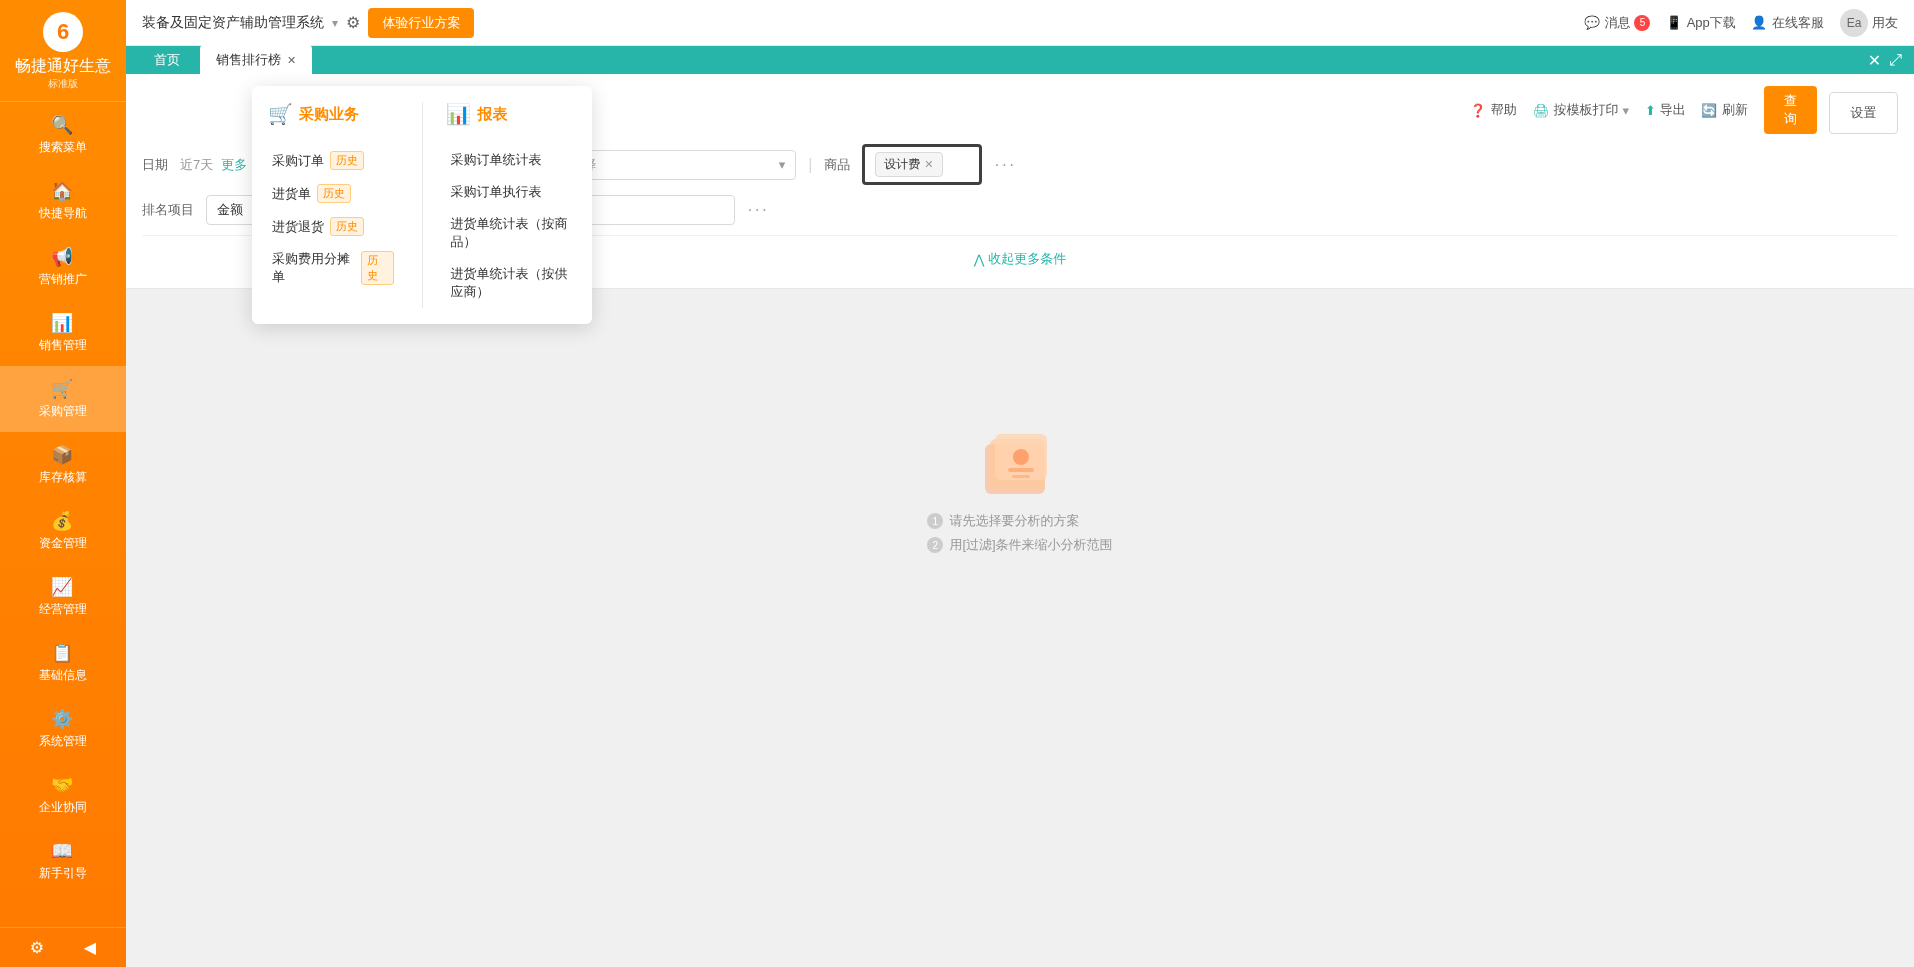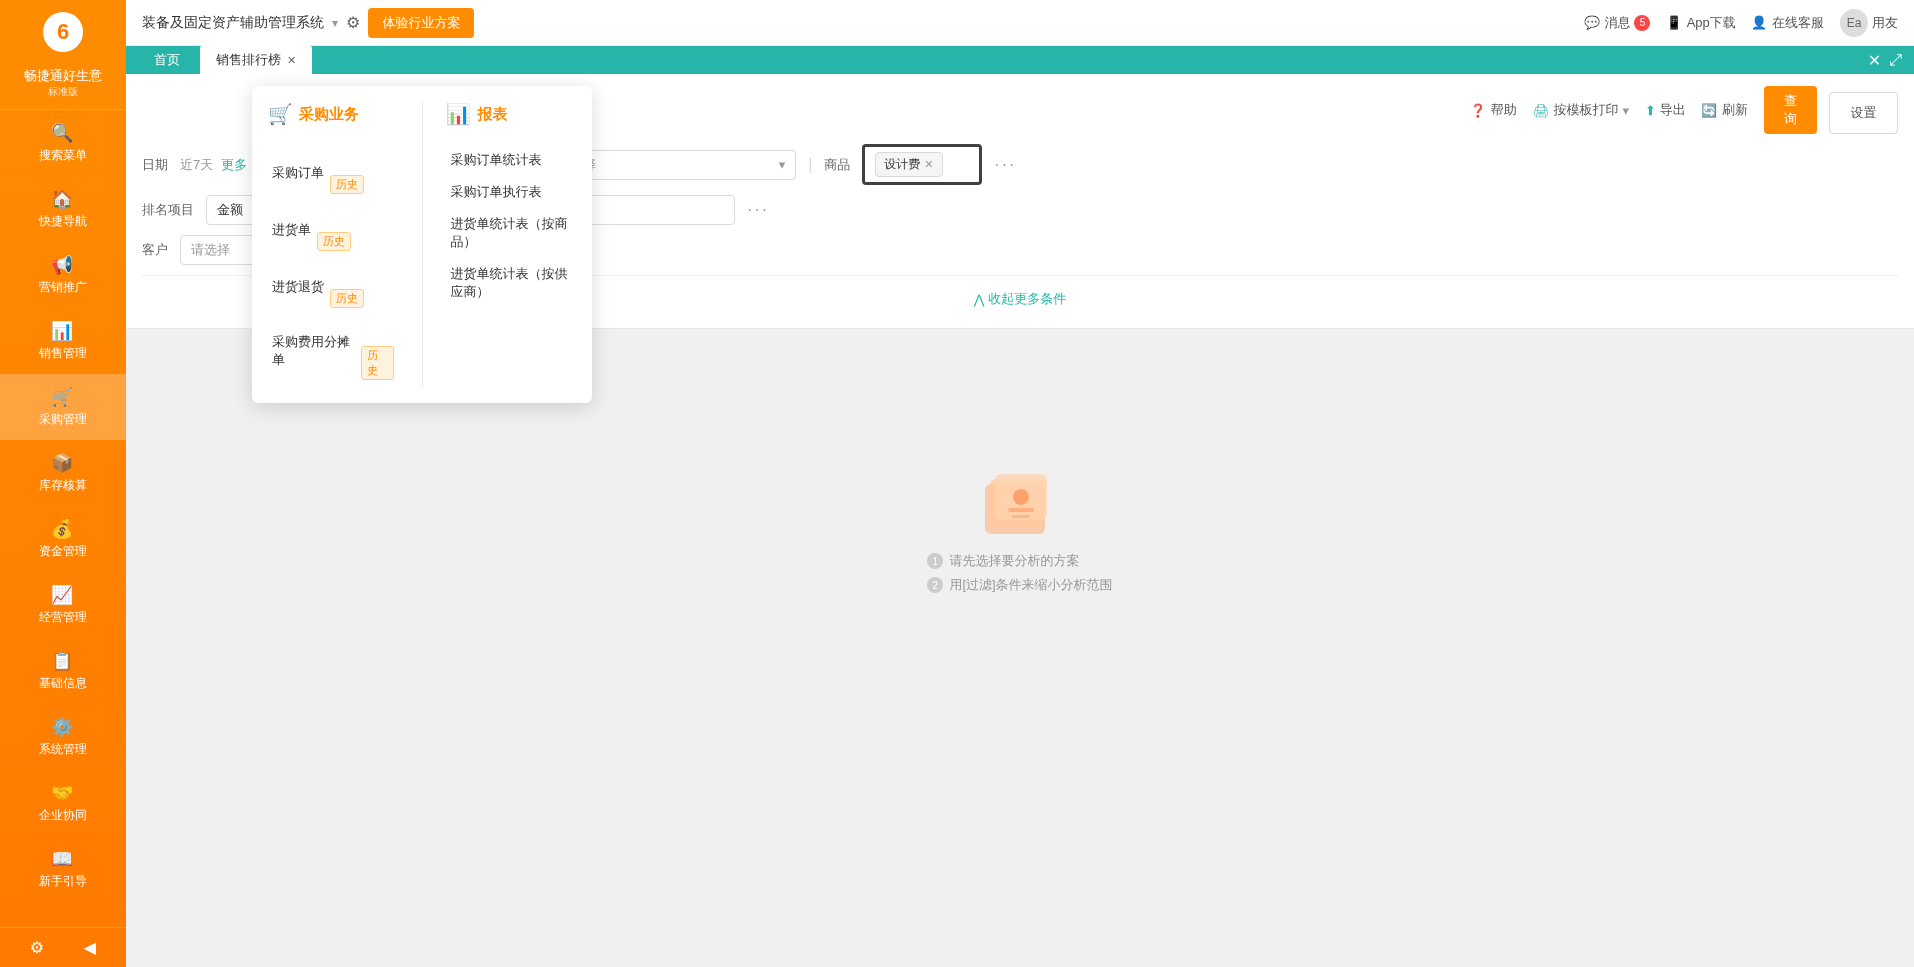--- a/index.html
+++ b/index.html
@@ -25,21 +25,21 @@
       align-items: center;
       border-bottom: 1px solid rgba(255,255,255,0.2);
     }
     .logo-icon {
       width: 40px; height: 40px;
       background: white;
       border-radius: 50%;
       display: flex; align-items: center; justify-content: center;
       font-size: 22px; color: #ff7a00; font-weight: bold;
     }
-    .logo-text { color: white; font-size: 13px; margin-top: 16px; line-height: 1.3; text-align: right; }
+    .logo-text { color: white; font-size: 16px; margin-top: 4px; line-height: 1.3; text-align: right; }
     .logo-badge { font-size: 10px; color: rgba(255,255,255,0.8); }
 
     .sidebar-nav { width: 100%; flex: 1; overflow-y: auto; }
     .sidebar-item {
       width: 100%;
       padding: 12px 4px;
       display: flex; flex-direction: column; align-items: center;
       cursor: pointer; color: white; font-size: 12px;
       transition: background 0.2s;
     }
@@ -184,21 +184,21 @@
       padding-bottom: 6px;
     }
     .popup-col-title.report { color: #ff8c00; }
     .popup-item {
       display: flex; align-items: center; gap: 6px;
       padding: 7px 4px; cursor: pointer; font-size: 13px; color: #333;
       border-radius: 4px;
     }
     .history-badge {
       background: #fff3e0; color: #ff8c00; border: 1px solid #ffcc80;
-      border-radius: 3px; padding: 1px 5px; font-size: 11px; margin-top: 24px;
+      border-radius: 3px; padding: 1px 5px; font-size: 11px;
     }
     .popup-divider {
       width: 1px; background: #e8e8e8; margin: 0 4px;
     }
   </style>
 </head>
 <body>
 
 <div class="sidebar">
   <div class="sidebar-logo">
@@ -371,27 +371,20 @@
           <span style="color:#999;">▾</span>
         </div>
         <span class="filter-divider">|</span>
         <span class="filter-label">业务员</span>
         <div class="filter-select" style="min-width:200px;">
           <span style="color:#999; font-size:13px;">请选择</span>
         </div>
         <span class="filter-dots">···</span>
       </div>
 
-      <div class="filter-row">
-        <span class="filter-label">客户</span>
-        <div class="filter-select" style="min-width:350px;">
-          <span style="color:#999; font-size:13px;">请选择</span>
-        </div>
-        <span class="filter-dots">···</span>
-      </div>
 
       <div class="filter-row" style="justify-content:center; border-top:1px solid #f0f0f0; padding-top:6px; margin-top:2px;">
         <div class="collapse-btn">
           <span>⋀</span>
           <span>收起更多条件</span>
         </div>
       </div>
     </div>
 
     <div class="empty-state">

